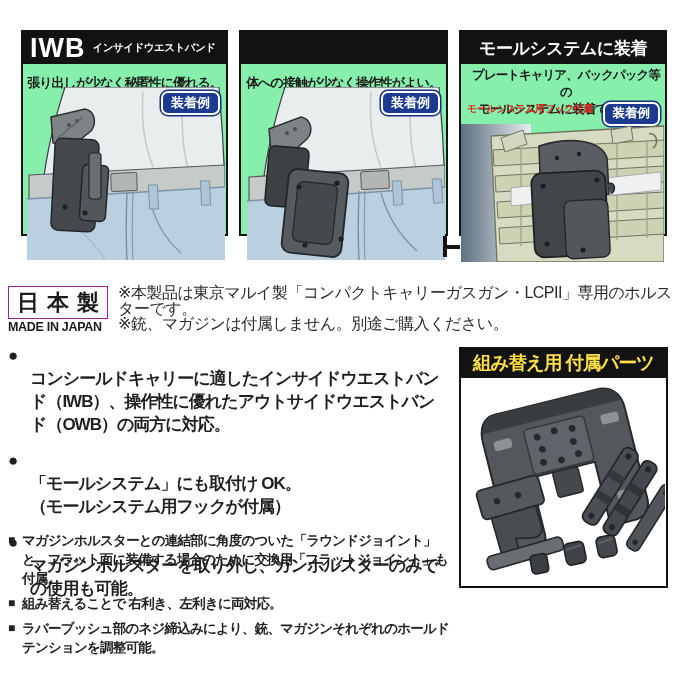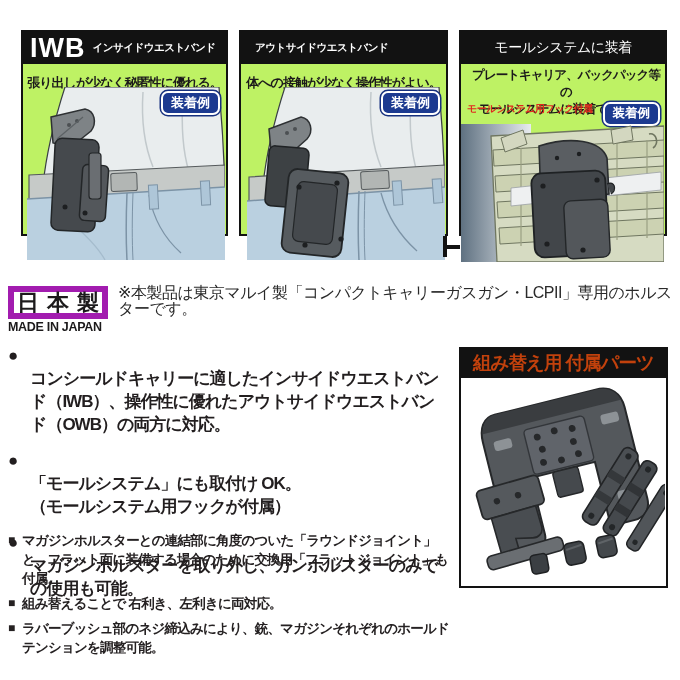--- a/index.html
+++ b/index.html
@@ -1,52 +1,52 @@
 <!DOCTYPE html>
 <html><head>
 <meta charset="utf-8">
 <style>
   * { margin:0; padding:0; box-sizing:border-box; }
   html,body { width:680px; height:680px; background:#fff; }
   body { position:relative; font-family:"Liberation Sans","DejaVu Sans",sans-serif; color:#1c1a1b; overflow:hidden; }
 
-  .panel { position:absolute; top:30px; height:206px; border:2.5px solid #121212; background:#bef264; }
+  .panel { position:absolute; top:30px; height:206px; border:2.5px solid #121212; background:#86efac; }
   .panel-header { background:#121212; color:#fff; display:flex; align-items:center; padding:0 7px; height:32px; }
   .panel-header .big { font-size:27px; font-weight:bold; letter-spacing:1px; line-height:1; }
   .panel-header .small { font-size:10.5px; font-weight:bold; margin-left:7px; letter-spacing:-0.5px; white-space:nowrap; }
   .panel-header.center { justify-content:center; }
-  .panel-header .mid { font-size:14px; font-weight:normal; letter-spacing:-0.5px; white-space:nowrap; }
+  .panel-header .mid { font-size:17px; font-weight:bold; letter-spacing:-0.5px; white-space:nowrap; }
   .panel-desc { font-size:13px; font-weight:bold; text-align:center; padding-top:10px; height:23px; letter-spacing:-1px; white-space:nowrap; }
   .panel-desc2 { font-size:12.5px; font-weight:bold; text-align:center; padding:3px 0 0 6px; height:38px; line-height:17px; letter-spacing:-1px; white-space:pre-line; }
   .illus { position:relative; width:100%; }
   .badge { display:inline-block; background:#1c3a90; color:#fff; font-weight:bold; font-size:13px; line-height:1; padding:3px 8px 4px; border:2px solid #fff; border-radius:7px; box-shadow:0 0 0 1.5px #16307e; white-space:nowrap; }
   .badge-float { position:absolute; top:4px; right:6px; z-index:3; }
   .rednote-row { display:flex; align-items:flex-start; justify-content:space-between; padding:0 5px 0 6px; height:22px; }
   .rednote { color:#e02a1e; font-size:10px; font-weight:bold; letter-spacing:-0.5px; white-space:nowrap; }
 
   .connector-h { position:absolute; left:447px; top:245px; width:13px; height:4px; background:#121212; }
   .connector-v { position:absolute; left:443px; top:236px; width:4px; height:21px; background:#121212; }
 
-  .mij-box { position:absolute; left:8px; top:286px; width:100px; height:33px; border:6px solid #a21caf; display:flex; align-items:center; justify-content:center; }
+  .mij-box { position:absolute; left:8px; top:286px; width:100px; height:33px; border:1px solid #a21caf; display:flex; align-items:center; justify-content:center; }
   .mij-box span { font-size:22px; font-weight:bold; letter-spacing:8px; margin-right:-8px; white-space:nowrap; }
   .mij-sub { position:absolute; left:8px; top:320px; width:100px; text-align:left; font-size:12.5px; font-weight:bold; letter-spacing:-0.3px; white-space:nowrap; }
 
   .notes { position:absolute; left:118px; top:285px; width:560px; font-size:16px; line-height:15.5px; color:#2a2a2a; letter-spacing:-0.5px; }
   .notes .indent { margin-left:1em; }
 
   .features { position:absolute; left:8px; top:344px; width:440px; }
   .feature { position:relative; padding-left:22px; font-size:17px; font-weight:bold; line-height:23px; color:#221e1f; letter-spacing:-1px; margin-bottom:13px; white-space:pre-line; }
   .feature .dot { position:absolute; left:0; top:0; font-size:17px; }
 
   .subfeatures { position:absolute; left:8px; top:531px; width:446px; }
   .subfeature { position:relative; padding-left:14px; font-size:13.5px; font-weight:bold; line-height:19px; color:#252122; letter-spacing:-0.8px; margin-bottom:6px; }
   .subfeature .sq { position:absolute; left:0; top:0; font-size:12px; }
 
   .parts-box { position:absolute; left:459px; top:347px; width:209px; }
-  .parts-header { background:#121212; color:#c2410c; font-size:18.5px; font-weight:bold; text-align:center; height:31px; line-height:31px; letter-spacing:-1px; white-space:nowrap; }
+  .parts-header { background:#121212; color:#fde047; font-size:18.5px; font-weight:bold; text-align:center; height:31px; line-height:31px; letter-spacing:-1px; white-space:nowrap; }
   .parts-body { border:2.5px solid #121212; border-top:none; background:#fff; height:210px; }
 </style>
 </head>
 <body>
 
 <div class="panel" style="left:21px; width:207px;">
   <div class="panel-header">
     <span class="big">IWB</span>
     <span class="small">インサイドウエストバンド</span>
   </div>
@@ -80,21 +80,20 @@
       <rect x="58" y="78" width="26" height="56" rx="5" fill="#53575b" stroke="#232628" stroke-width="1.5" transform="rotate(4 71 106)"></rect>
       <rect x="66" y="66" width="12" height="46" rx="3" fill="#6a6e72" stroke="#232628" stroke-width="1.2"></rect>
       <circle cx="42" cy="120" r="2.5" fill="#1d1f21"></circle>
         <circle cx="62" cy="126" r="2.5" fill="#1d1f21"></circle>
     </svg>
   </div>
 </div>
 
 <div class="panel" style="left:239px; width:209px;">
   <div class="panel-header">
-    <span class="small">アウトサイドウエストバンド</span>
   </div>
   <div class="panel-desc">体への接触が少なく操作性がよい。</div>
   <div class="illus" style="height:173px;">
     <span class="badge badge-float">装着例</span>
     <svg width="204" height="173" viewBox="0 0 204 173">
 
       <path d="M22,98 C26,60 36,25 44,0 L198,0 C201,35 203,70 204,98 Z" fill="#e9edee" stroke="#3a3f44" stroke-width="1.2"></path>
       <path d="M130,5 C128,35 132,60 140,80" stroke="#c2c9cc" stroke-width="1.5" fill="none"></path>
       <path d="M170,10 C168,40 170,65 176,85" stroke="#c2c9cc" stroke-width="1.5" fill="none"></path>
 
@@ -184,20 +183,21 @@
   </div>
 </div>
 
 <div class="mij-box">
   <span>日本製</span>
 </div>
 <div class="mij-sub">MADE IN JAPAN</div>
 
 <div class="notes">
   <div>※本製品は東京マルイ製「コンパクトキャリーガスガン・LCPII」専用のホルスターです。</div>
+  <div>※銃、マガジンは付属しません。別途ご購入ください。</div>
 </div>
 
 <div class="features">
   <div class="feature">
     <span class="dot">●</span><span>コンシールドキャリーに適したインサイドウエストバンド（IWB）、操作性に優れたアウトサイドウエストバンド（OWB）の両方に対応。</span>
   </div>
   <div class="feature">
     <span class="dot">●</span><span>「モールシステム」にも取付け OK。
 （モールシステム用フックが付属）</span>
   </div>

